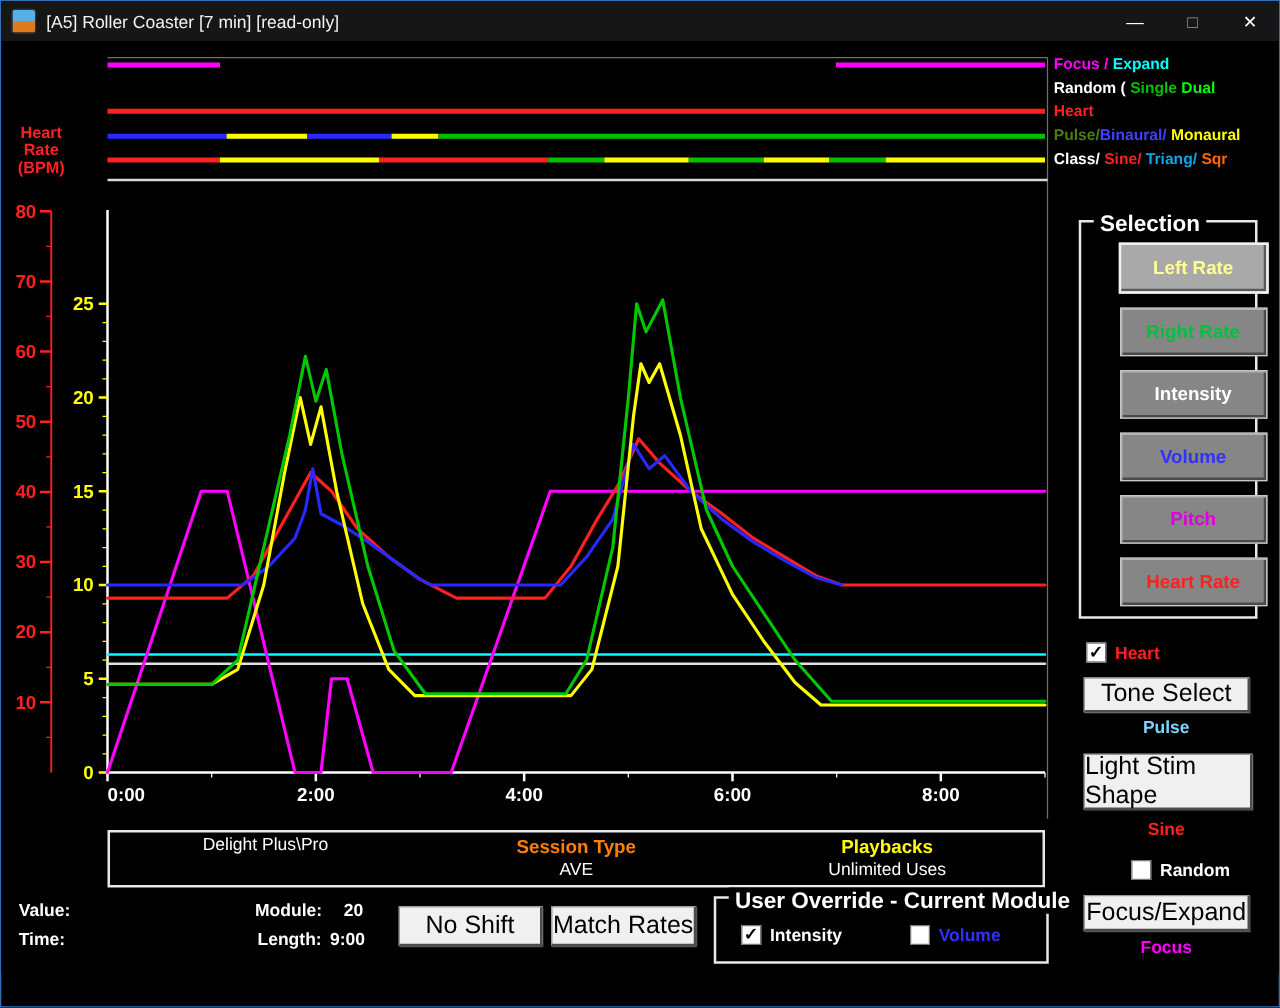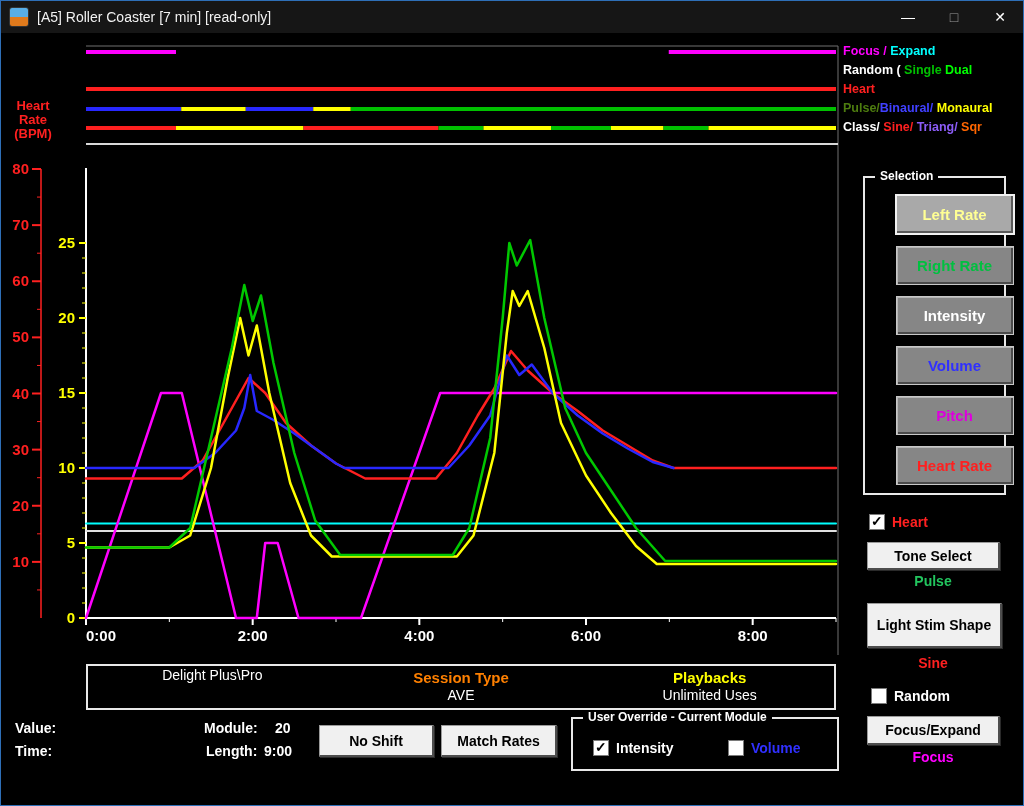--- a/index.html
+++ b/index.html
@@ -25,32 +25,32 @@
   #chart-svg text{font-family:"Liberation Sans",sans-serif;}
 
   .heart-label{position:absolute;left:4px;top:66px;width:56px;text-align:center;
     color:#ff2020;font-size:13px;font-weight:bold;line-height:14px;}
 
   .legend{position:absolute;left:842px;top:9px;width:180px;font-size:12.5px;font-weight:bold;line-height:19px;white-space:nowrap;}
 
   
   .groupbox{position:absolute;border:2px solid #e8e8e8;background:#000;}
   .groupbox .gb-title{position:absolute;top:-9px;left:10px;background:#000;padding:0 5px;
-    color:#fff;font-size:12px;font-weight:bold;white-space:nowrap;}
+    color:#fff;font-size:18px;font-weight:bold;white-space:nowrap;}
 
   
   .selection-panel{left:862px;top:143px;width:139px;height:315px;}
   .sel-buttons{display:flex;flex-direction:column;align-items:center;gap:11px;padding-top:16px;padding-left:40px;}
   .sel-btn{width:116px;height:37px;background:#868686;border:1px solid #c8c8c8;
     box-shadow:inset 1px 1px 0 #b5b5b5, inset -2px -2px 0 #4a4a4a;
     display:flex;align-items:center;justify-content:center;font-size:15px;font-weight:bold;}
   .sel-btn.selected{background:#a9a9a9;border:2px solid #f2f2f2;box-shadow:inset -2px -2px 0 #5a5a5a;}
 
   
-  .btn{position:absolute;background:#f0f0f0;color:#000;font-size:14px;font-weight:bold;
+  .btn{position:absolute;background:#f0f0f0;color:#000;font-size:20px;font-weight:normal;
     display:flex;align-items:center;justify-content:center;
     border:1px solid #9a9a9a;border-bottom:2px solid #4d4d4d;border-right:2px solid #4d4d4d;
     box-shadow:1px 1px 0 #2a2a2a;}
 
   
   .cb-row{position:absolute;display:flex;align-items:center;gap:7px;}
   .cb{width:14px;height:14px;background:#fff;border:1px solid #7a7a7a;position:relative;flex:none;}
   .cb.checked::after{content:"\2713";position:absolute;left:1px;top:-2px;font-size:14px;font-weight:bold;color:#000;}
   .cb-label{font-size:14px;font-weight:bold;}
 
@@ -197,21 +197,21 @@
       <div>Heart</div>
       <div>Rate</div>
       <div>(BPM)</div>
     </div>
 
     <div class="legend">
         <div class="legend-row"><span style="color: rgb(255, 0, 255);">Focus / </span><span style="color: rgb(0, 255, 255);">Expand</span></div>
         <div class="legend-row"><span style="color: rgb(255, 255, 255);">Random ( </span><span style="color: rgb(0, 192, 0);">Single </span><span style="color: rgb(0, 255, 0);"> Dual</span></div>
         <div class="legend-row"><span style="color: rgb(255, 32, 32);">Heart</span></div>
         <div class="legend-row"><span style="color: #4d7c0f;">Pulse/</span><span style="color: rgb(64, 64, 255);">Binaural/</span><span style="color: rgb(255, 255, 0);"> Monaural</span></div>
-        <div class="legend-row"><span style="color: rgb(255, 255, 255);">Class/</span><span style="color: rgb(255, 32, 32);"> Sine/</span><span style="color: #8b5cf6;"> Triang/</span><span style="color: rgb(255, 102, 0);"> Sqr</span></div>
+        <div class="legend-row"><span style="color: rgb(255, 255, 255);">Class/</span><span style="color: rgb(255, 32, 32);"> Sine/</span><span style="color: #0ea5e9;"> Triang/</span><span style="color: rgb(255, 102, 0);"> Sqr</span></div>
       </div>
 
     <div class="groupbox selection-panel">
       <span class="gb-title">Selection</span>
       <div class="sel-buttons">
           <div class="sel-btn selected" style="color: rgb(255, 255, 148);">Left Rate</div>
           <div class="sel-btn" style="color: rgb(0, 192, 64);">Right Rate</div>
           <div class="sel-btn" style="color: rgb(255, 255, 255);">Intensity</div>
           <div class="sel-btn" style="color: rgb(48, 48, 255);">Volume</div>
           <div class="sel-btn" style="color: rgb(221, 0, 221);">Pitch</div>
@@ -219,27 +219,27 @@
         </div>
     </div>
 
     <div class="cb-row" style="left:868px;top:481px;">
       <span class="cb checked"></span>
       <span class="cb-label" style="color: rgb(255, 32, 32);">Heart</span>
     </div>
 
     <div class="btn" style="left:866px;top:509px;width:130px;height:25px;">Tone Select</div>
 
-    <div class="side-label" style="left: 862px; top: 540px; color: #22c55e;">Pulse</div>
+    <div class="side-label" style="left: 862px; top: 540px; color: #7dd3fc;">Pulse</div>
 
     <div class="btn" style="left:866px;top:570px;width:132px;height:42px;">Light Stim Shape</div>
 
     <div class="side-label" style="left: 862px; top: 622px; color: rgb(255, 32, 32);">Sine</div>
 
-    <div class="cb-row" style="left:870px;top:655px;justify-content:center;">
+    <div class="cb-row" style="left:904px;top:655px;justify-content:center;">
       <span class="cb"></span>
       <span class="cb-label" style="color: rgb(255, 255, 255);">Random</span>
     </div>
 
     <div class="btn" style="left:866px;top:683px;width:130px;height:26px;">Focus/Expand</div>
 
     <div class="side-label" style="left: 862px; top: 716px; color: rgb(255, 0, 255);">Focus</div>
 
     <div class="groupbox info-panel">
       <div class="info-col">

